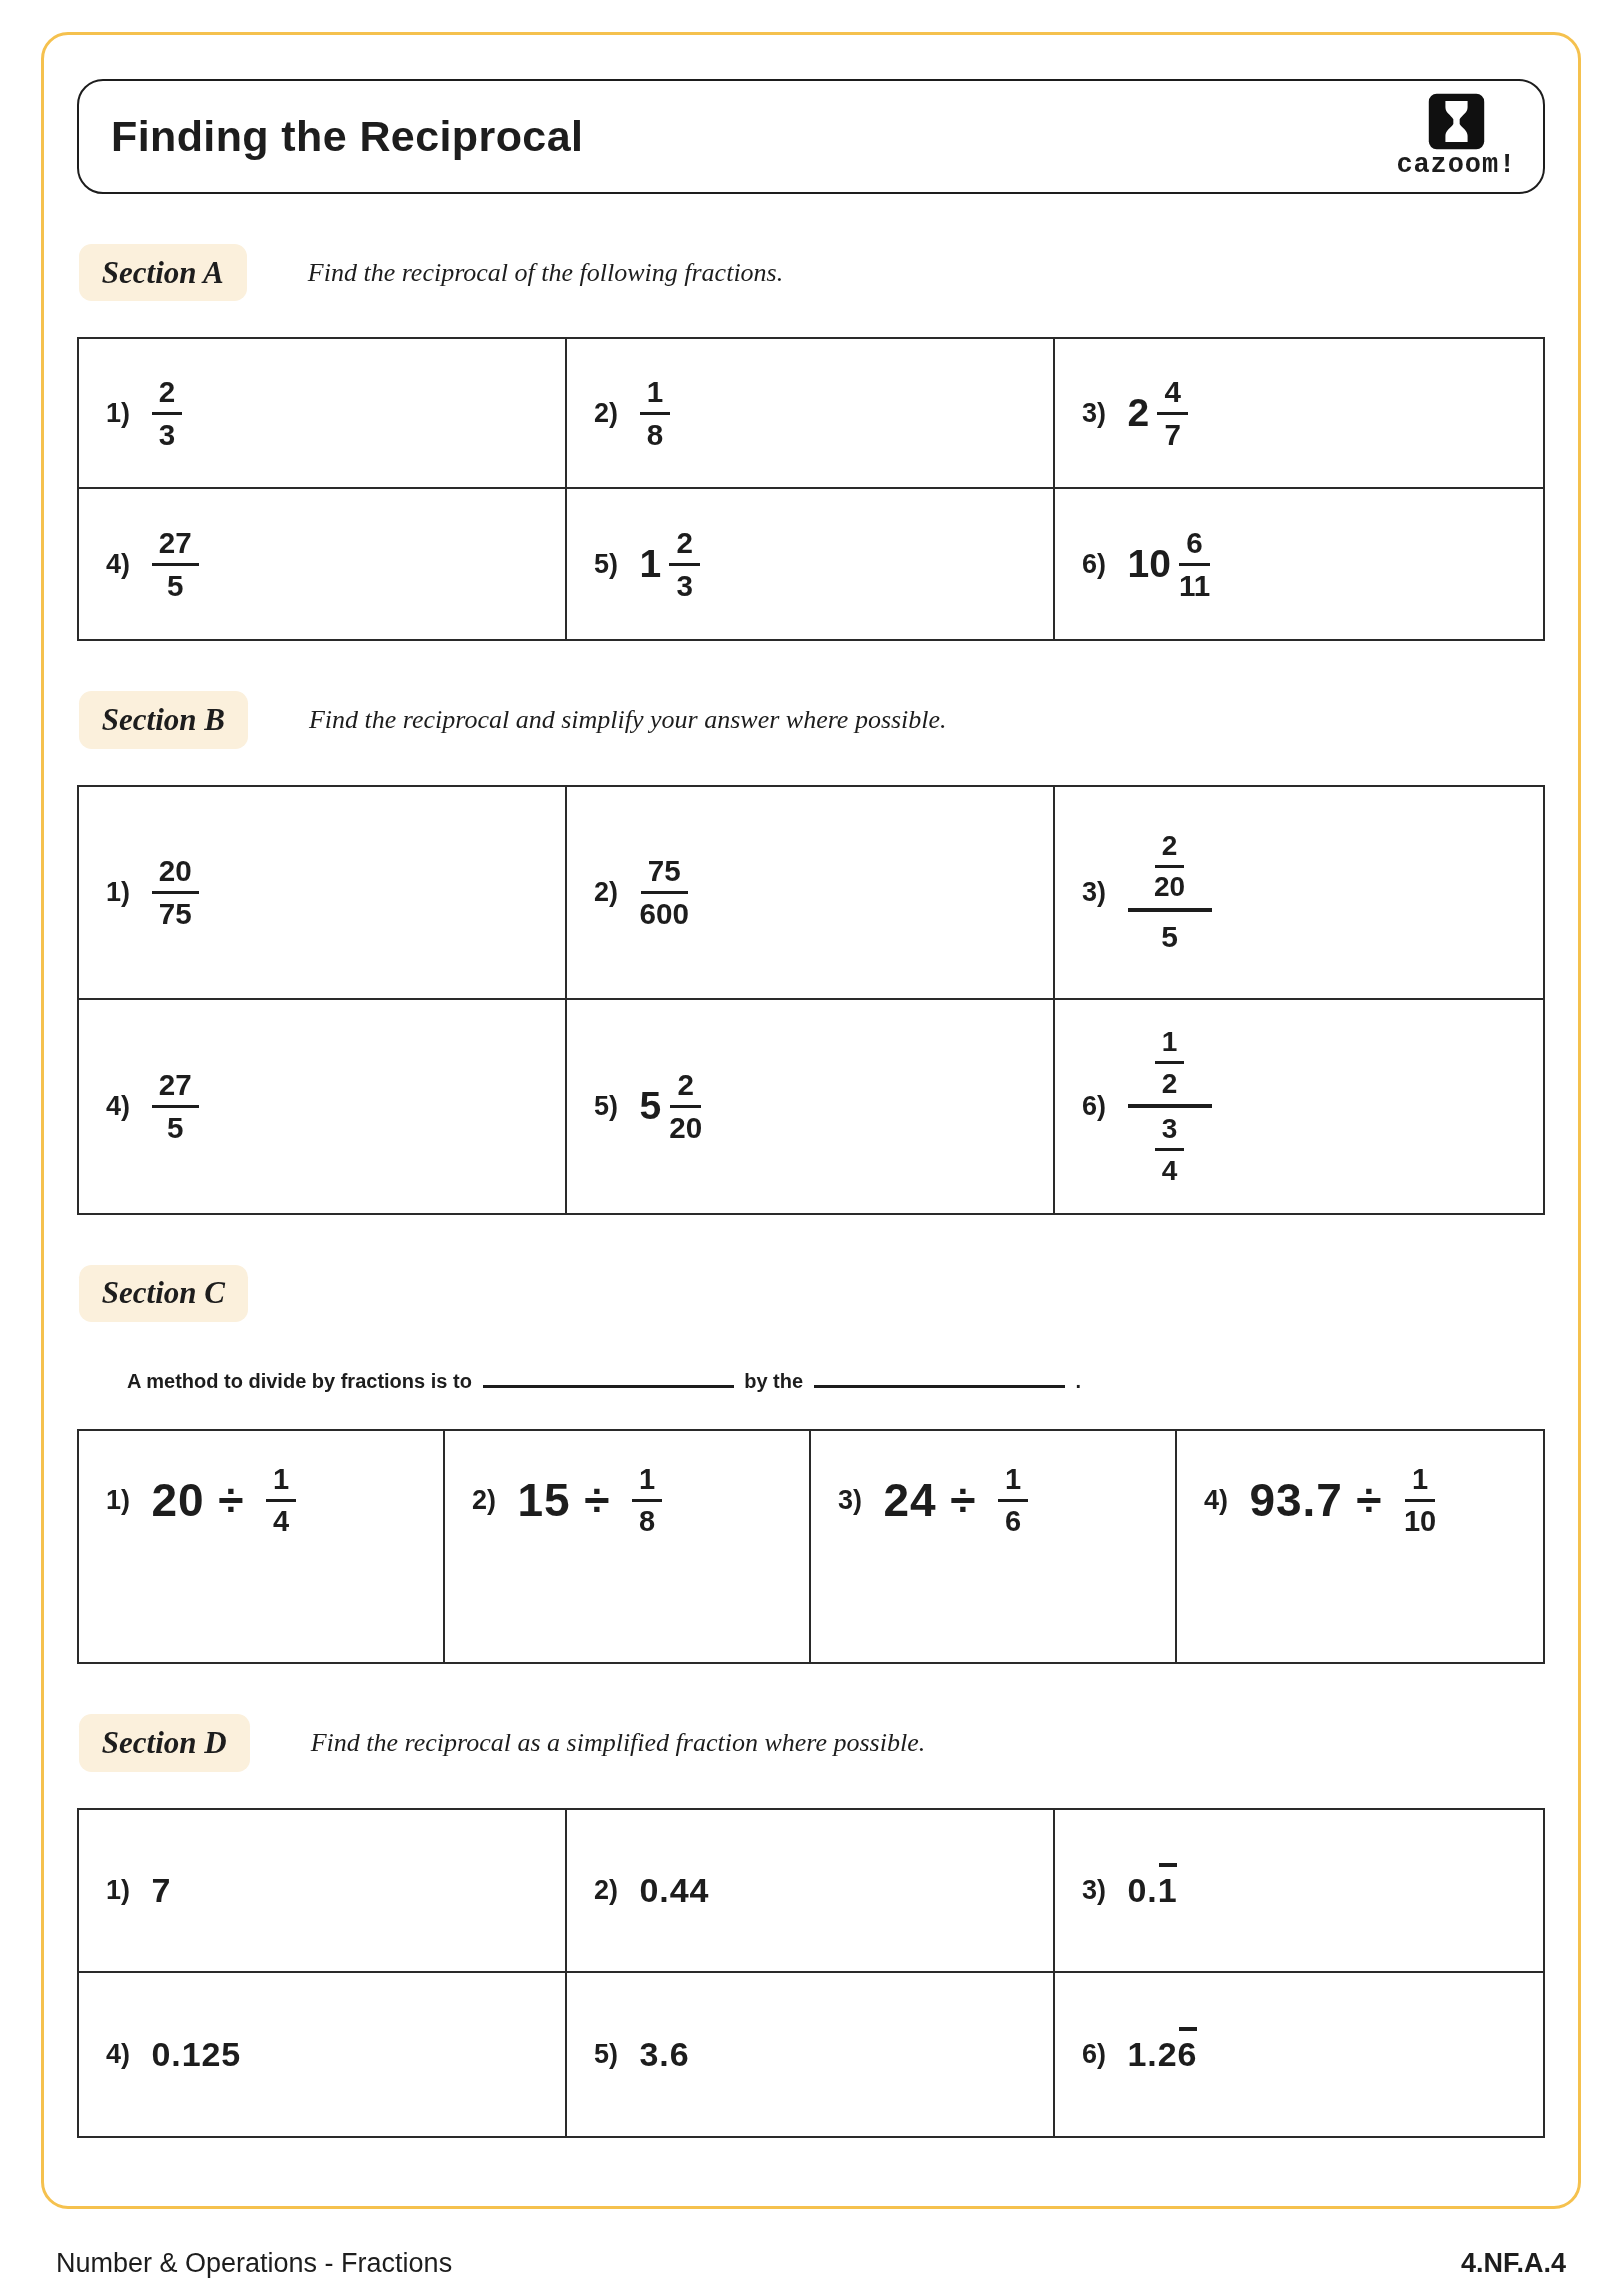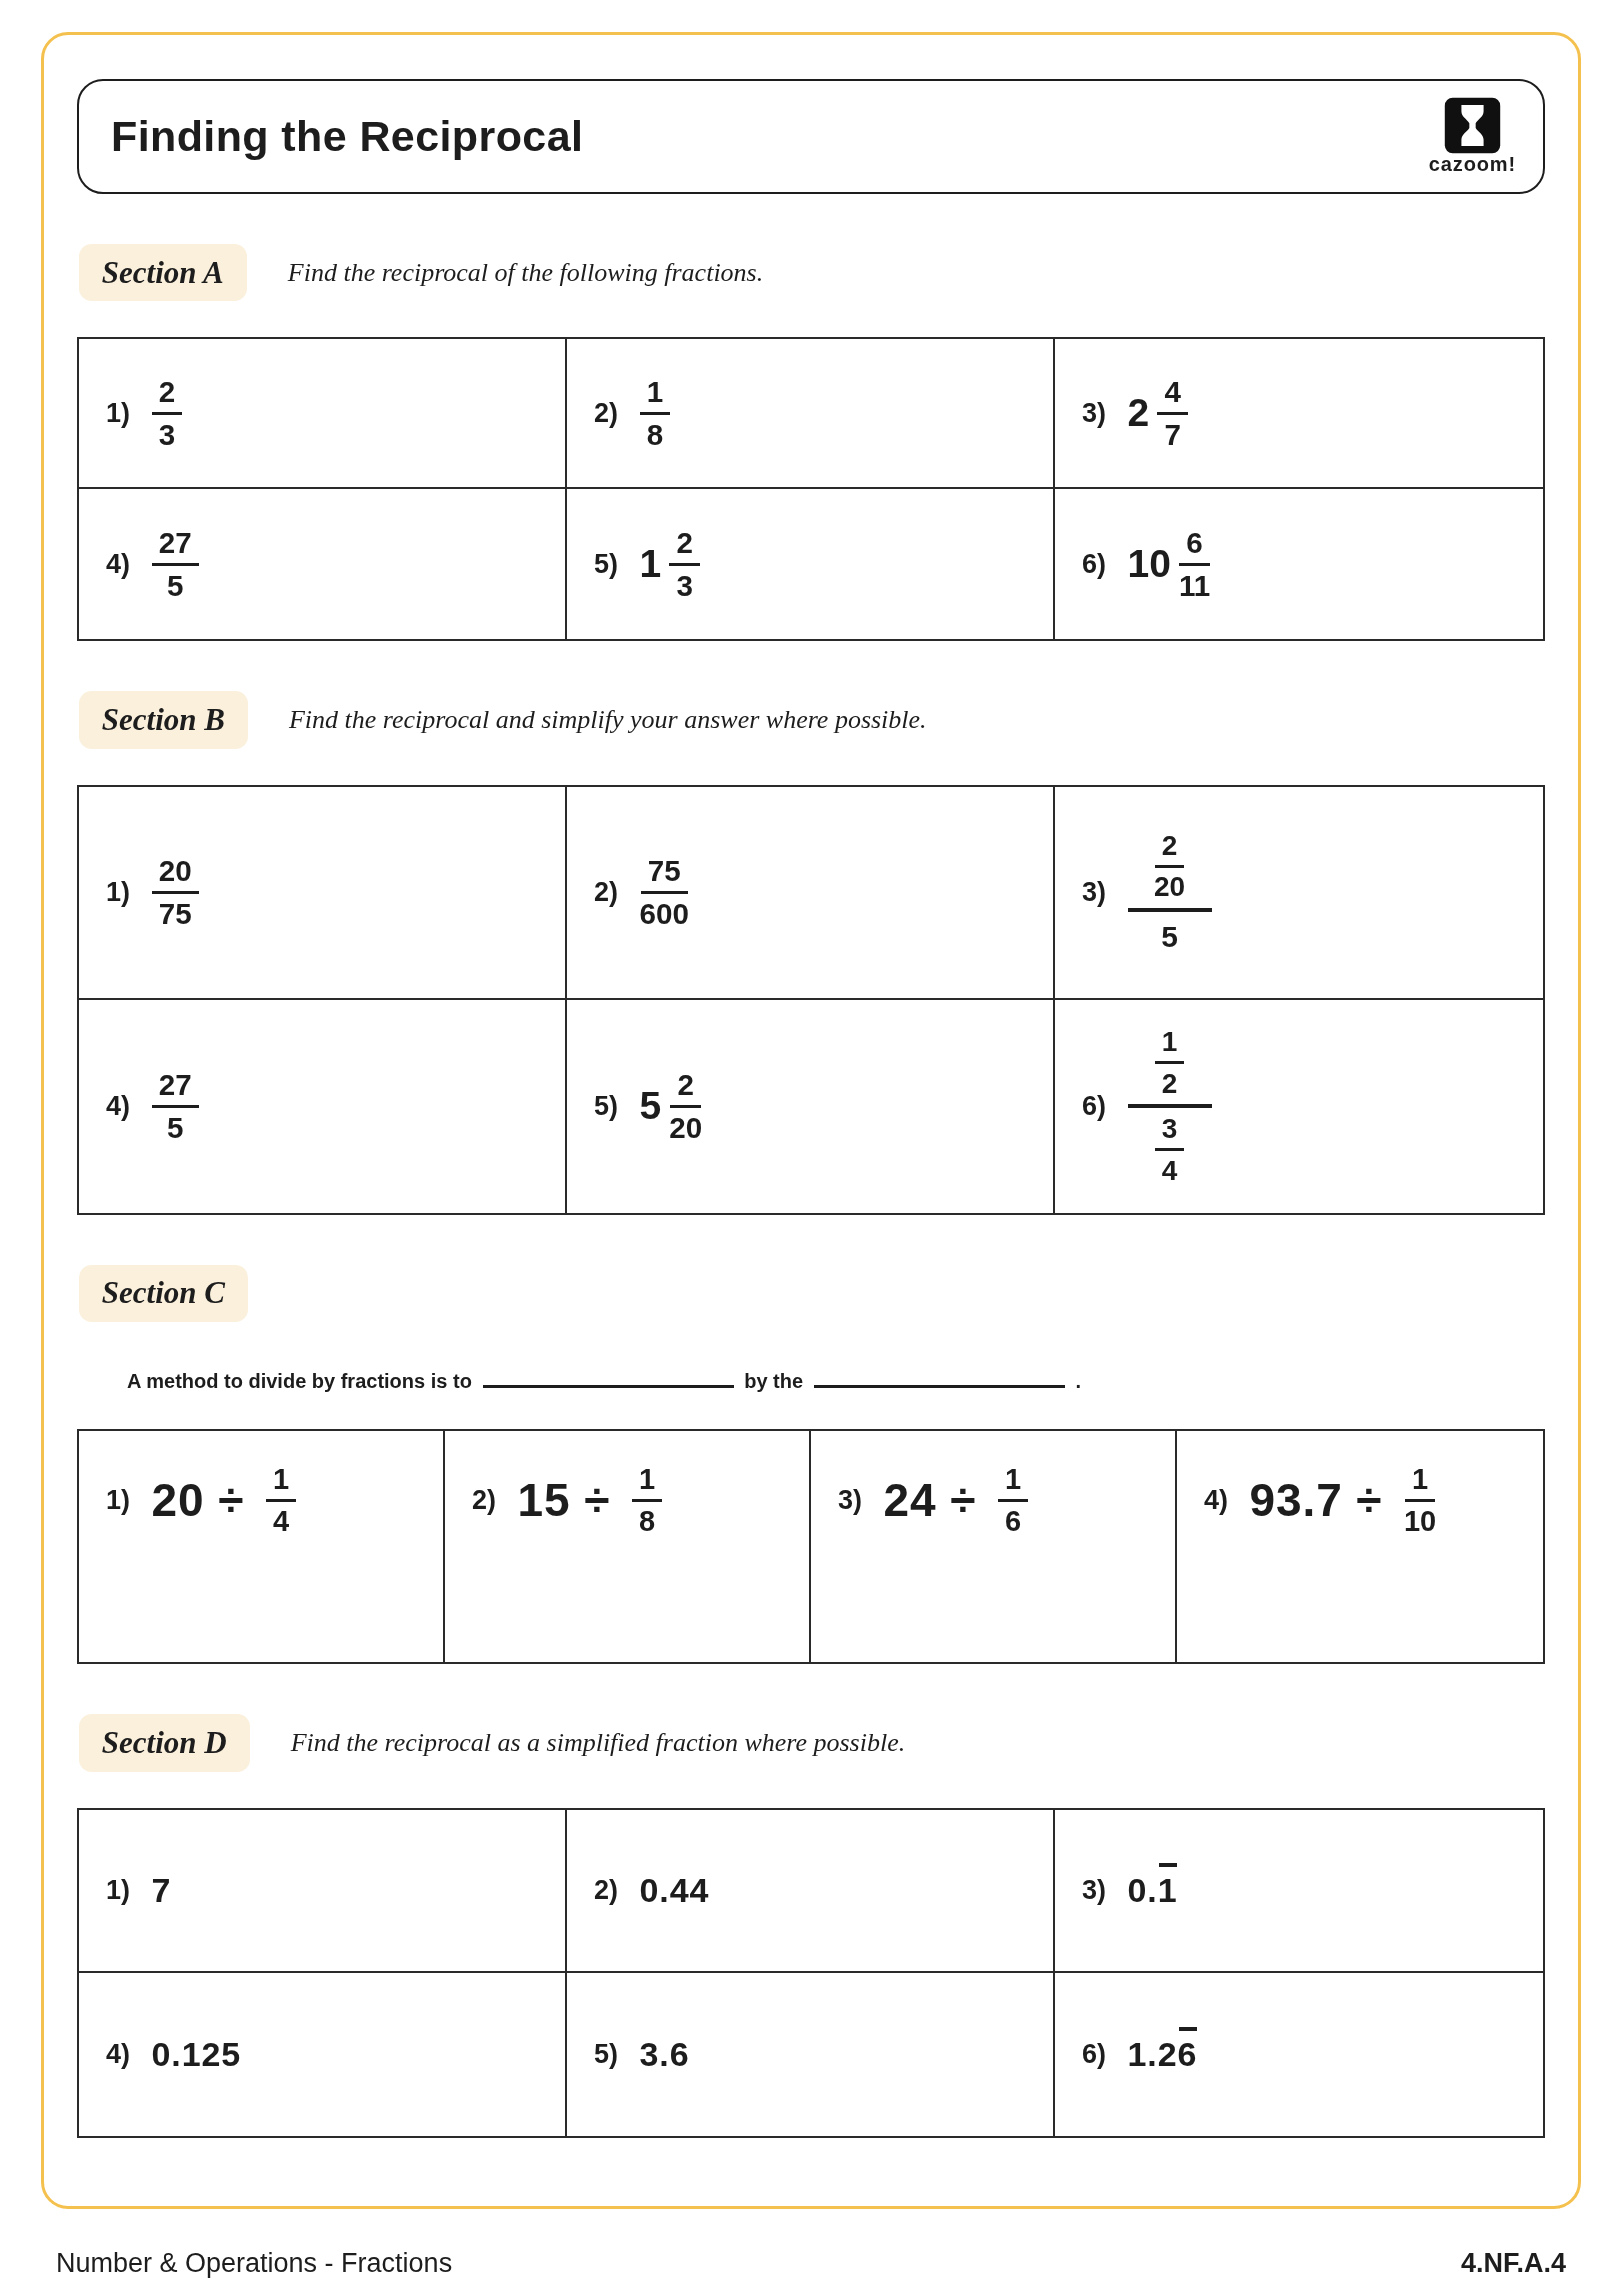--- a/index.html
+++ b/index.html
@@ -28,27 +28,27 @@
     border-radius: 26px;
     padding: 14.3px 19.7px 14.3px 32px;
     display: flex;
     align-items: center;
     justify-content: space-between;
     height: 115px;
   }
   .page-title { margin: 0; font-size: 43px; font-weight: 700; letter-spacing: 0.4px; }
   .logo { display: flex; flex-direction: column; align-items: center; margin-right: 7.2px; }
   .logo-word {
-    font-family: Liberation Sans, sans-serif;
-    font-weight: 700; font-size: 20px; letter-spacing: 0.9px; margin-top: -0.9px;
+    font-family: Liberation Mono, monospace;
+    font-weight: 700; font-size: 27px; letter-spacing: 0.9px; margin-top: -0.9px;
   }
 
   
   .section { margin-top: 50px; }
-  .sec-head { display: flex; align-items: center; gap: 41px; padding-left: 1.8px; }
+  .sec-head { display: flex; align-items: center; gap: 61px; padding-left: 1.8px; }
   .sec-label {
     background: #FBF0DC;
     border-radius: 12.5px;
     padding: 10.7px 23px;
     font-family: "Liberation Serif", serif;
     font-style: italic; font-weight: 700; font-size: 31px;
   }
   .sec-instr { font-family: "Liberation Serif", serif; font-style: italic; font-size: 26px; }
 
   

